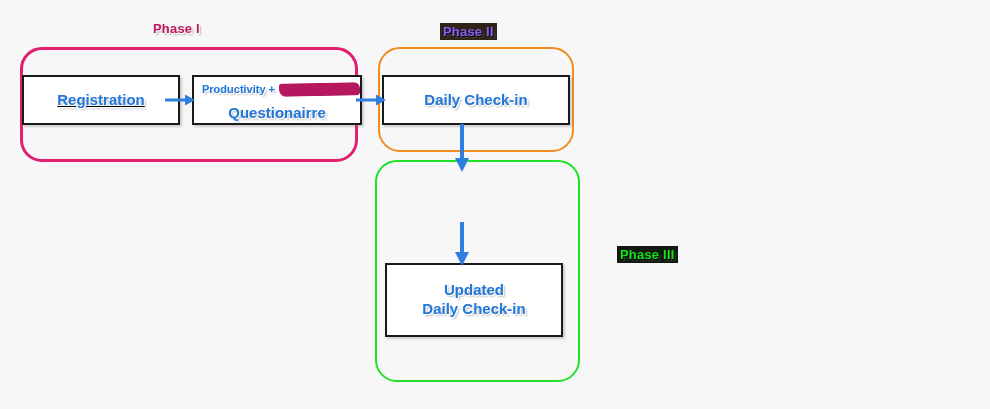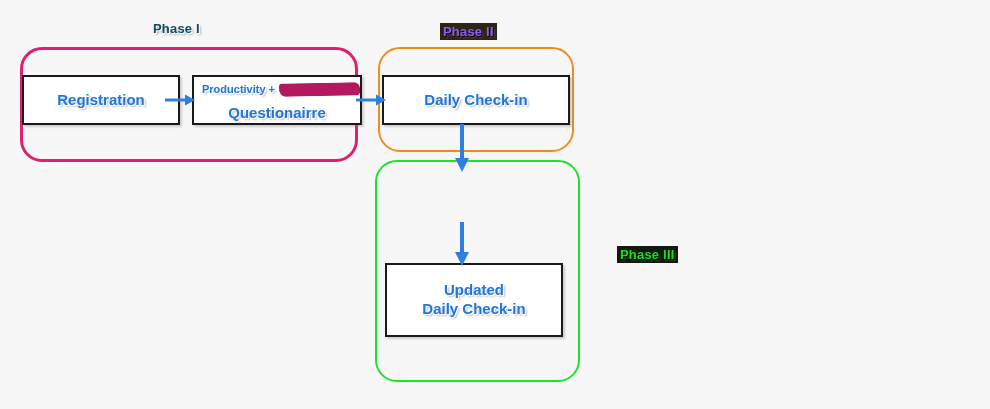--- a/index.html
+++ b/index.html
@@ -49,21 +49,21 @@
   
   .phase-label {
     position: absolute;
     font-weight: bold;
     font-size: 13px;
     letter-spacing: .2px;
     white-space: nowrap;
   }
   #phase1-label {
     left: 153px; top: 21px;
-    color: #0c4a6e;
+    color: #be185d;
     text-shadow: 1px 1px 0 #ffffff, 2px 2px 2px rgba(120,120,120,.55);
   }
   #phase2-label {
     left: 440px; top: 23px;
     color: #8b5cf6;
     background: #2e2416;
     padding: 1px 3px;
     text-shadow: 1px 1px 0 #000000, 2px 2px 2px rgba(110,110,110,.5);
   }
   #phase3-label {
@@ -93,21 +93,21 @@
     font-size: 15px;
     text-align: center;
     line-height: 1.25;
     text-shadow: 1px 1px 0 #ffffff, 2px 2px 2px rgba(150,150,150,.65);
     white-space: nowrap;
   }
   .step-text.small {
     font-size: 11px;
   }
 
-  #box-registration  { left: 22px;  top: 75px;  width: 158px; height: 50px; }
+  #box-registration  { left: 22px;  top: 75px;  width: 158px; height: 50px; text-decoration: underline; }
   #box-questionairre { left: 192px; top: 75px;  width: 170px; height: 50px;
                        justify-content: center; padding-top: 5px; }
   #box-daily-checkin { left: 382px; top: 75px;  width: 188px; height: 50px; }
   #box-connect-notion{ left: 385px; top: 171px; width: 172px; height: 48px; }
   #box-updated-checkin{left: 385px; top: 263px; width: 178px; height: 74px; }
 
   
   .q-row1 {
     display: flex;
     align-items: center;

